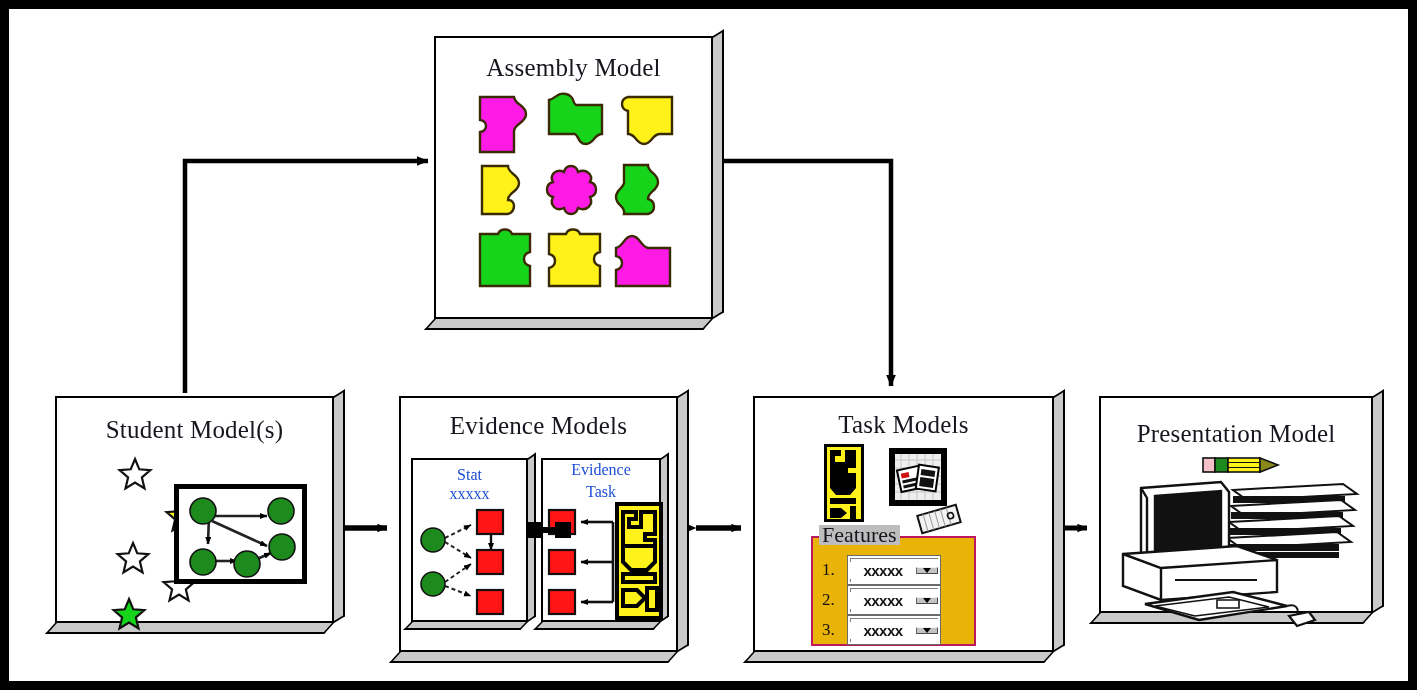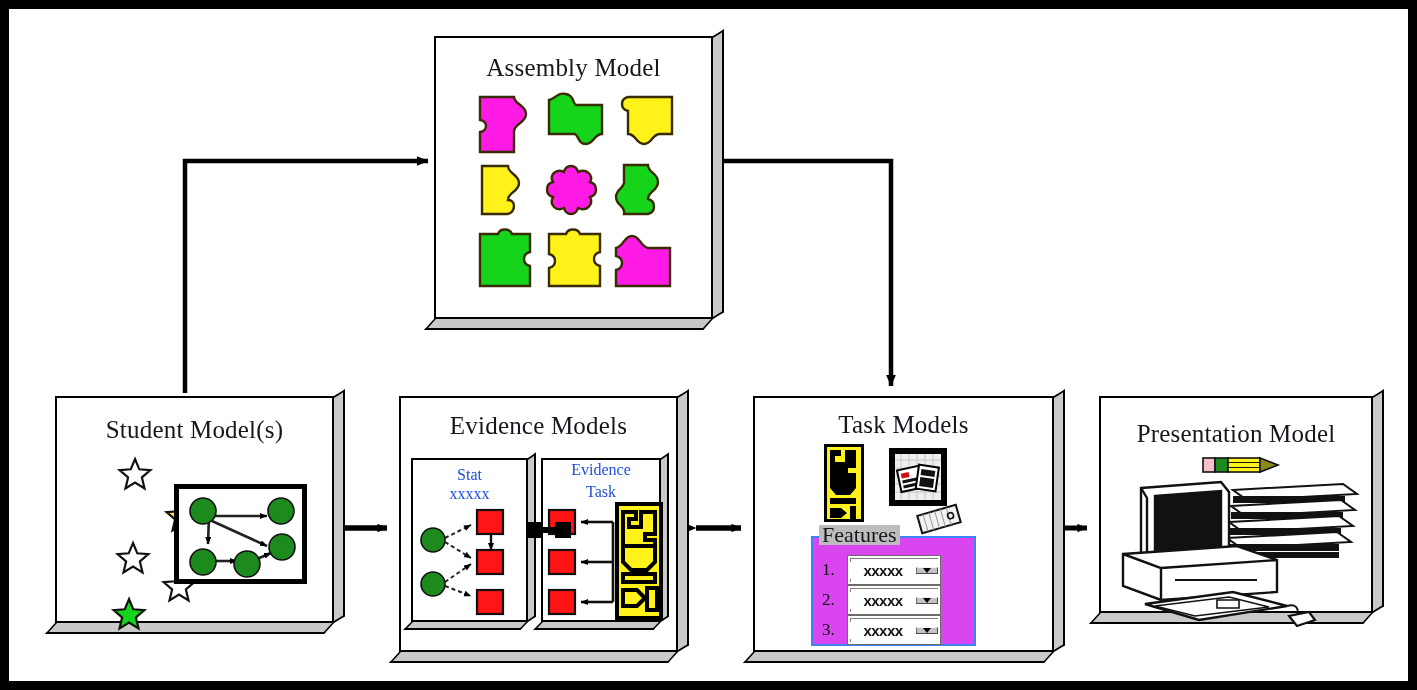--- a/index.html
+++ b/index.html
@@ -35,21 +35,21 @@
                background:#c9c9c9;border:2px solid #000;border-top:none;
                box-sizing:border-box;z-index:1;
                transform:skewX(-44deg);transform-origin:left top;}
   .stitle{position:absolute;left:0;right:8px;text-align:center;
           font-size:16px;line-height:19px;color:#1d4ed8;z-index:5;}
 
   svg{display:block;overflow:visible;}
   .abs{position:absolute;}
 
   
-  .features{position:absolute;background:#d946ef;border:2px solid #3b82f6;
+  .features{position:absolute;background:#eab308;border:2px solid #be185d;
             box-sizing:border-box;z-index:5;}
   .feat-legend{position:absolute;background:#bdbdbd;font-size:22px;
                color:#16161e;padding:0 3px;line-height:20px;}
   .feat-row{position:absolute;display:flex;align-items:center;}
   .feat-num{width:26px;font-size:17px;color:#111;text-align:left;padding-left:4px;}
   .combo{display:flex;background:#fff;border:2px solid #fff;
          box-shadow:inset 1px 1px 0 #808080, inset -1px -1px 0 #fff;
          outline:1px solid #6b6b6b;height:24px;align-items:center;}
   .combo-val{width:66px;font-family:"Liberation Sans",sans-serif;font-size:15px;
              font-weight:bold;color:#111;display:flex;align-items:center;

